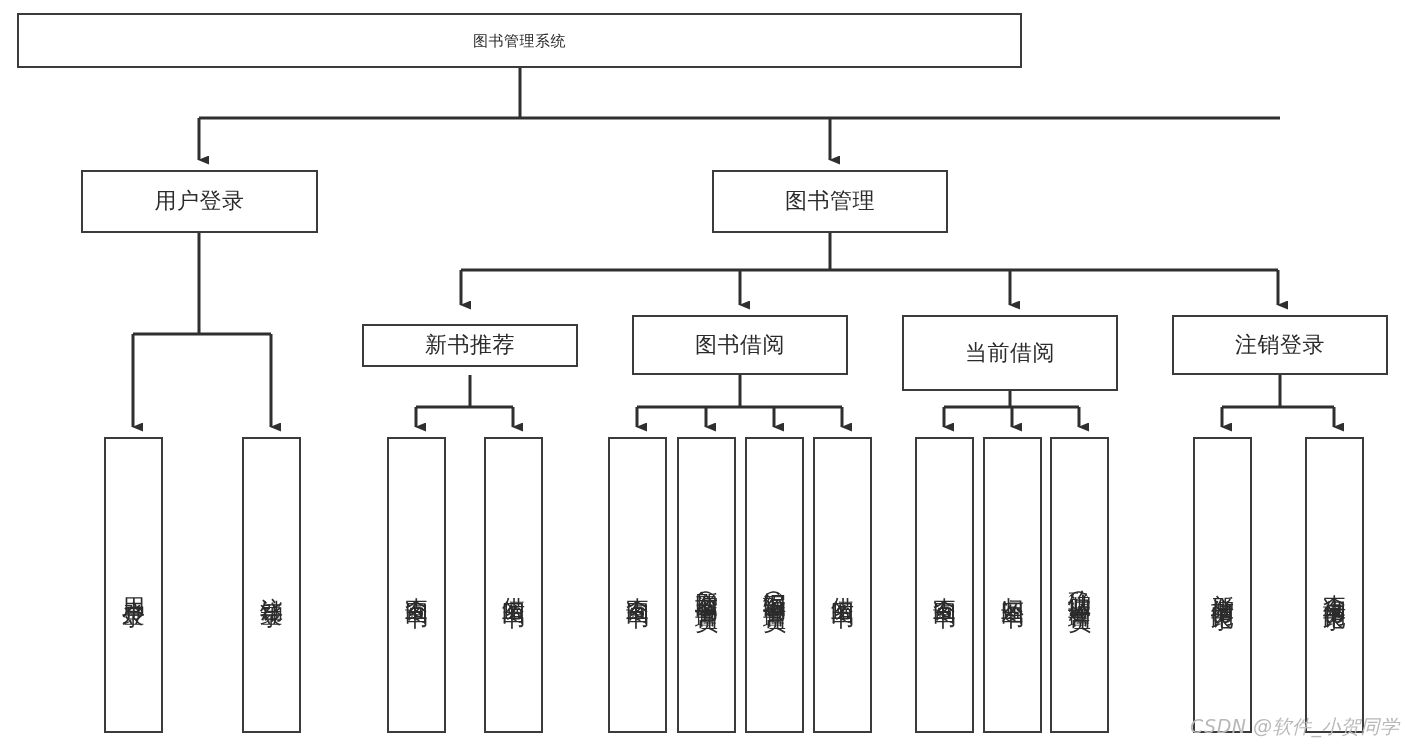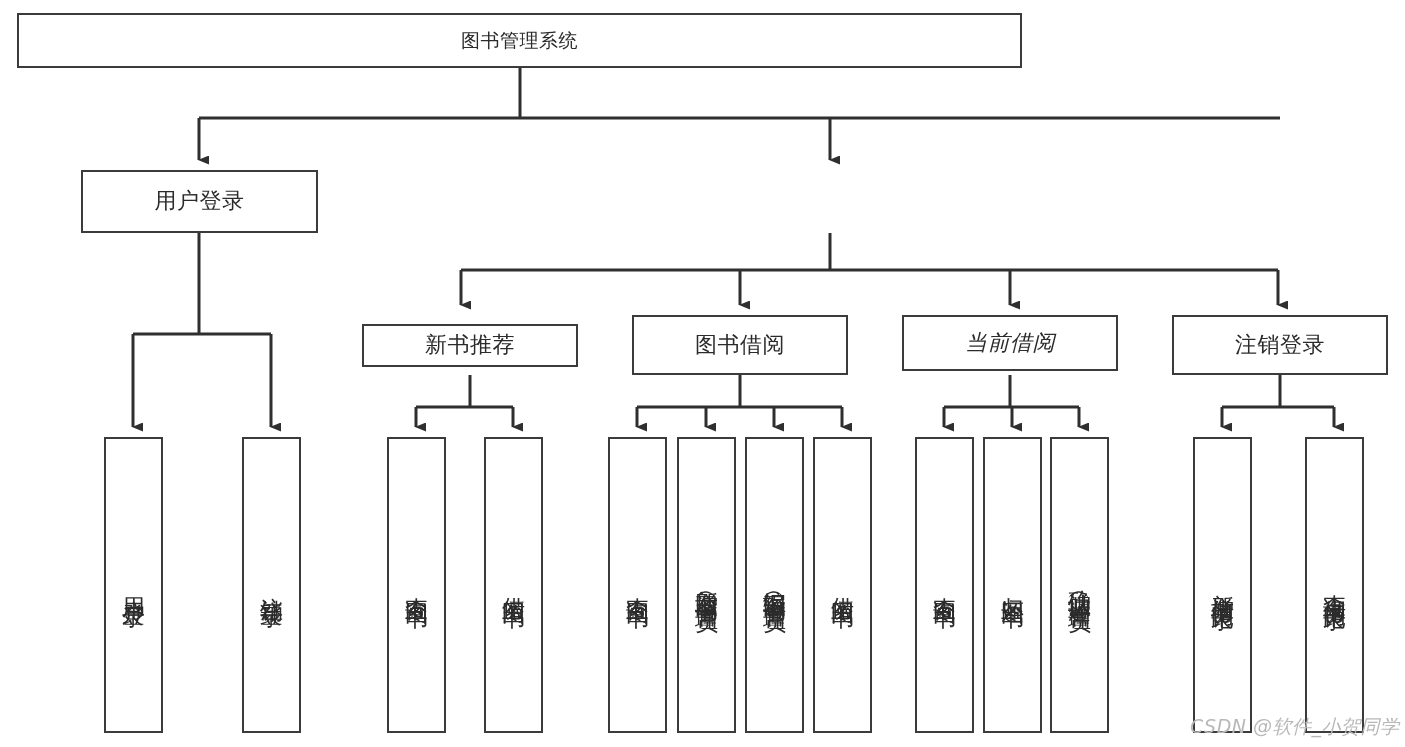--- a/index.html
+++ b/index.html
@@ -52,21 +52,21 @@
   }
   .node.vertical .node-label {
     writing-mode: vertical-rl;
     text-orientation: upright;
     font-size: 23px;
     line-height: 1.18;
     letter-spacing: 3px;
     white-space: nowrap;
   }
   .node.root .node-label {
-    font-size: 19px;
+    font-size: 15px;
   }
   #watermark {
     position: absolute;
     color: #b8b8b8;
     font-size: 19px;
     white-space: nowrap;
     z-index: 5;
     letter-spacing: 0.5px;
   }
 </style>
@@ -126,28 +126,31 @@
     </g>
   </svg>
 
   <div class="node horizontal root" style="left:17px; top:13px; width:1005px; height:55px;">
     <span class="node-label">图书管理系统</span>
   </div>
 
   <div class="node horizontal" style="left:81px; top:170px; width:237px; height:63px;">
     <span class="node-label">用户登录</span>
   </div>
+  <div class="node horizontal" style="left:712px; top:170px; width:236px; height:63px;">
+    <span class="node-label">图书管理</span>
+  </div>
 
   <div class="node horizontal" style="left:362px; top:324px; width:216px; height:43px;">
     <span class="node-label">新书推荐</span>
   </div>
   <div class="node horizontal" style="left:632px; top:315px; width:216px; height:60px;align-items:center;">
     <span class="node-label">图书借阅</span>
   </div>
-  <div class="node horizontal" style="left:902px; top:315px; width:216px; height:56px;font-style:italic;">
+  <div class="node horizontal" style="left:902px; top:315px; width:216px; height:76px;">
     <span class="node-label">当前借阅</span>
   </div>
   <div class="node horizontal" style="left:1172px; top:315px; width:216px; height:60px;">
     <span class="node-label">注销登录</span>
   </div>
 
   <div class="node vertical" style="left:104px; top:437px; width:59px; height:296px;">
     <span class="node-label">用户登录</span>
   </div>
   <div class="node vertical" style="left:242px; top:437px; width:59px; height:296px;">

